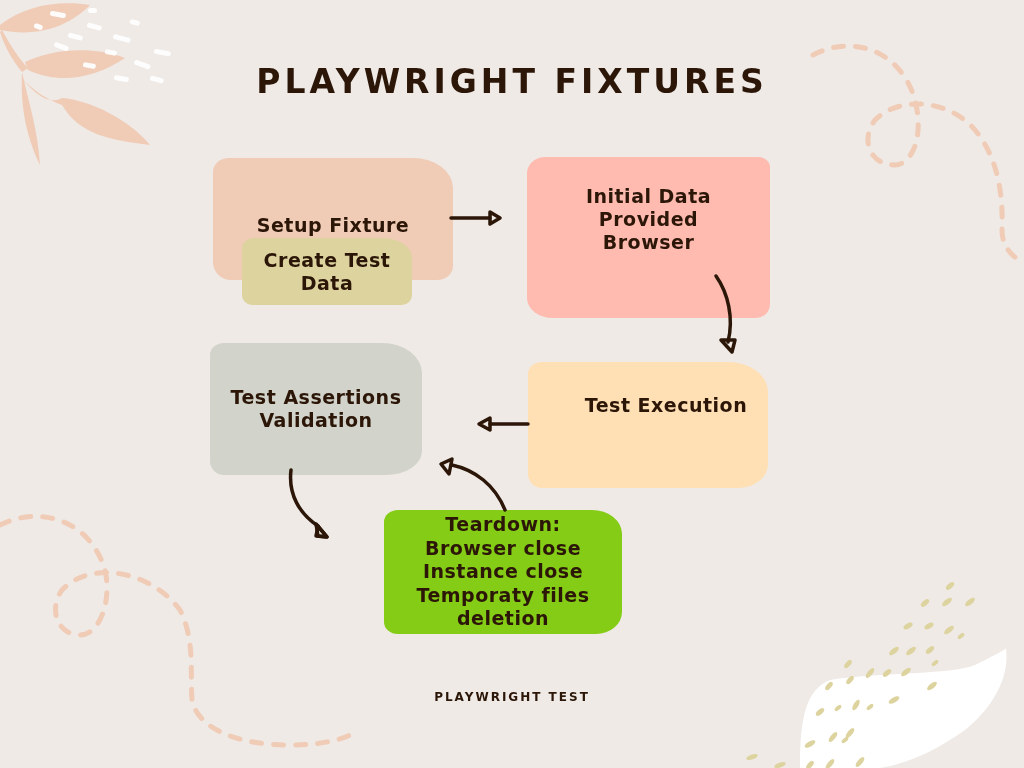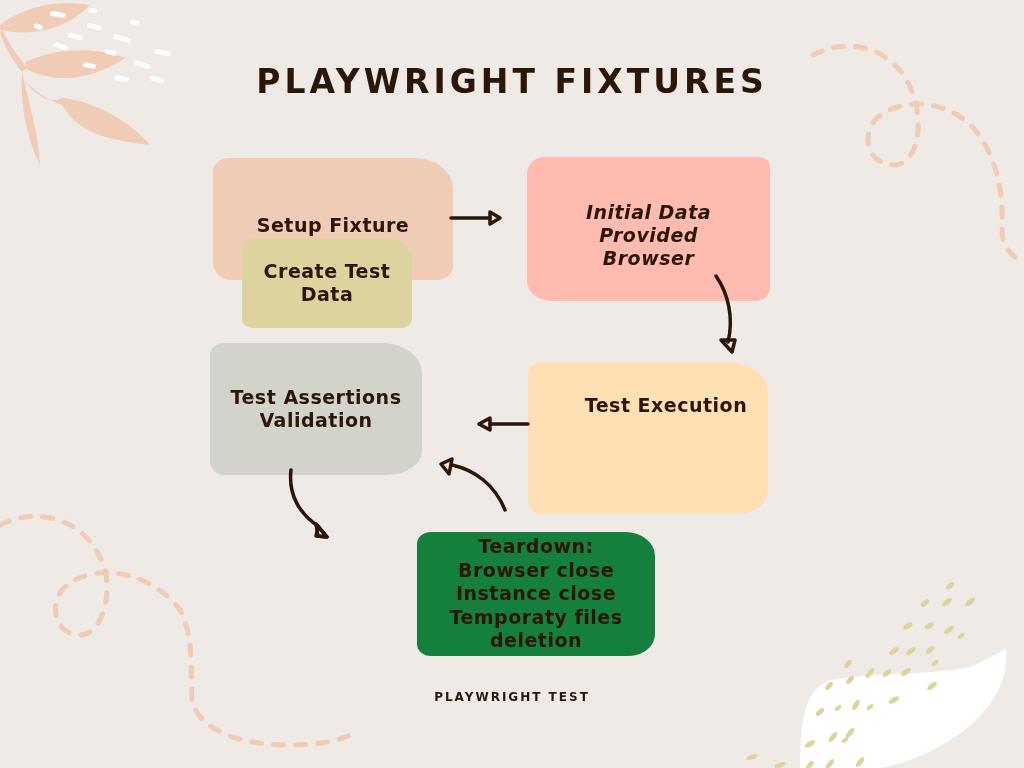--- a/index.html
+++ b/index.html
@@ -51,51 +51,49 @@
       white-space: pre-line;
     }
     .box-setup {
       left: 213px; top: 158px; width: 240px; height: 122px;
       background: #f0cbb6;
       border-radius: 16px 40px 16px 18px / 14px 30px 14px 18px;
       align-items: flex-start;
       padding-top: 56px;
     }
     .box-create {
-      left: 242px; top: 238px; width: 170px; height: 90px;
+      left: 242px; top: 238px; width: 170px; height: 67px;
       background: #ddd39e;
       border-radius: 12px 30px 10px 10px / 10px 20px 10px 10px;
     }
     .box-initial {
-      left: 527px; top: 157px; width: 243px; height: 144px;
+      left: 527px; top: 157px; width: 243px; height: 161px;
       background: #ffbbb0;
       border-radius: 18px 12px 14px 26px / 16px 10px 14px 20px;
       align-items: flex-start;
-      padding-top: 44px;
-      font-style: italic;
+      padding-top: 28px;
     }
     .box-assert {
       left: 210px; top: 343px; width: 212px; height: 132px;
       background: #d2d3ca;
       border-radius: 14px 40px 36px 14px / 12px 30px 24px 14px;
     }
     .box-exec {
-      left: 528px; top: 362px; width: 240px; height: 152px;
+      left: 528px; top: 362px; width: 240px; height: 126px;
       background: #ffdfb4;
       border-radius: 14px 40px 30px 14px / 12px 30px 24px 14px;
       align-items: flex-start;
       padding-top: 32px;
       padding-left: 36px;
     }
     .box-teardown {
-      left: 384px; top: 532px; width: 238px; height: 124px;
-      background: #15803d;
+      left: 384px; top: 510px; width: 238px; height: 124px;
+      background: #84cc16;
       border-radius: 14px 30px 26px 14px / 12px 24px 22px 12px;
       line-height: 23.5px;
-      margin-left: 33px;
     }
     .footer {
       position: absolute;
       left: 0;
       top: 690px;
       width: 1024px;
       text-align: center;
       font-family: "DejaVu Sans", sans-serif;
       font-weight: bold;
       font-size: 12px;

